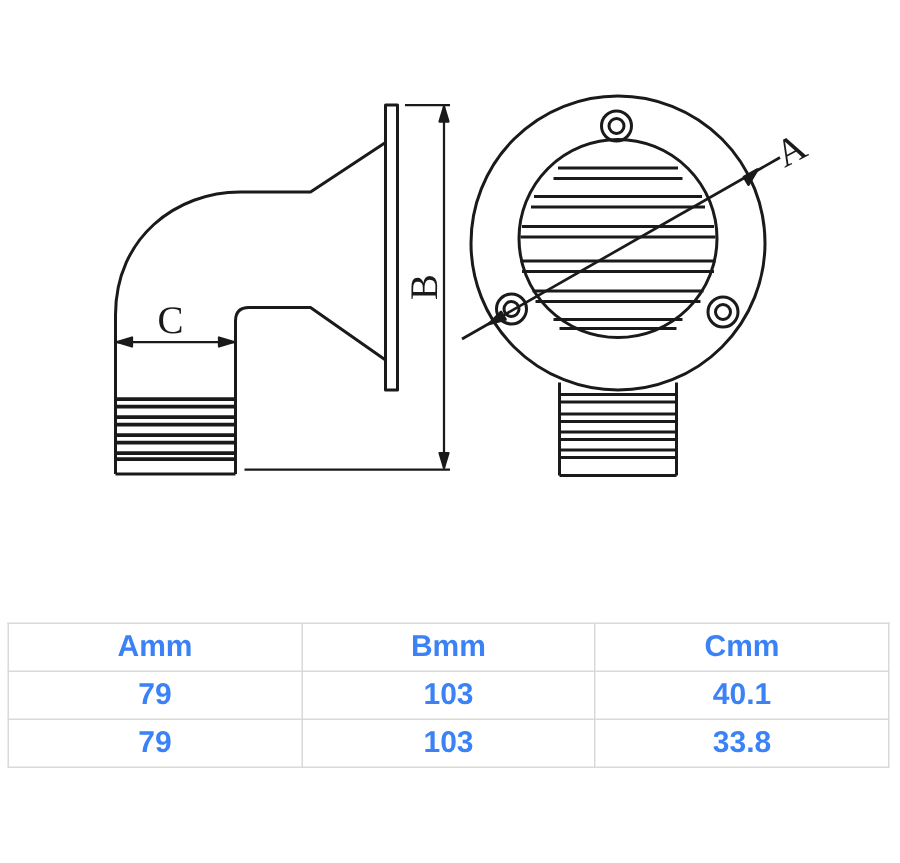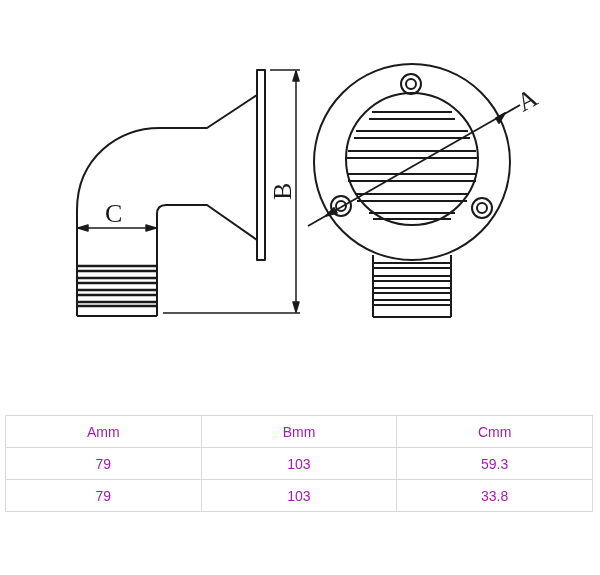--- a/index.html
+++ b/index.html
@@ -5,21 +5,21 @@
     html, body { margin: 0; padding: 0; background: #ffffff; }
     body { width: 600px; height: 575px; position: relative; overflow: hidden;
            font-family: "Liberation Sans", sans-serif; }
     .drawing { position: absolute; left: 0; top: 0; width: 600px; height: 400px; }
     .spec-table {
       position: absolute; left: 5px; top: 415px; width: 588px;
       border-collapse: collapse; table-layout: fixed;
     }
     .spec-table td, .spec-table th {
       border: 1px solid #d9d9d9; height: 31px; text-align: center;
-      font-size: 14px; font-weight: normal; color: #a21caf; padding: 0;
+      font-size: 20px; font-weight: bold; color: #3b82f6; padding: 0;
     }
     .label-text { font-family: "Liberation Serif", serif; font-size: 26px; fill: #1a1a1a; }
   </style>
 </head>
 <body>
 
 <svg class="drawing" viewBox="0 0 600 400" xmlns="http://www.w3.org/2000/svg">
   <g fill="none" stroke="#1a1a1a" stroke-width="2" stroke-linejoin="round">
 
     <g>
@@ -112,21 +112,21 @@
 <table class="spec-table">
   <tbody>
       <tr>
     <td>Amm</td>
     <td>Bmm</td>
     <td>Cmm</td>
   </tr>
   <tr>
     <td>79</td>
     <td>103</td>
-    <td>59.3</td>
+    <td>40.1</td>
   </tr>
   <tr>
     <td>79</td>
     <td>103</td>
     <td>33.8</td>
   </tr>
 </tbody>
   </table>
 
 </body></html>

